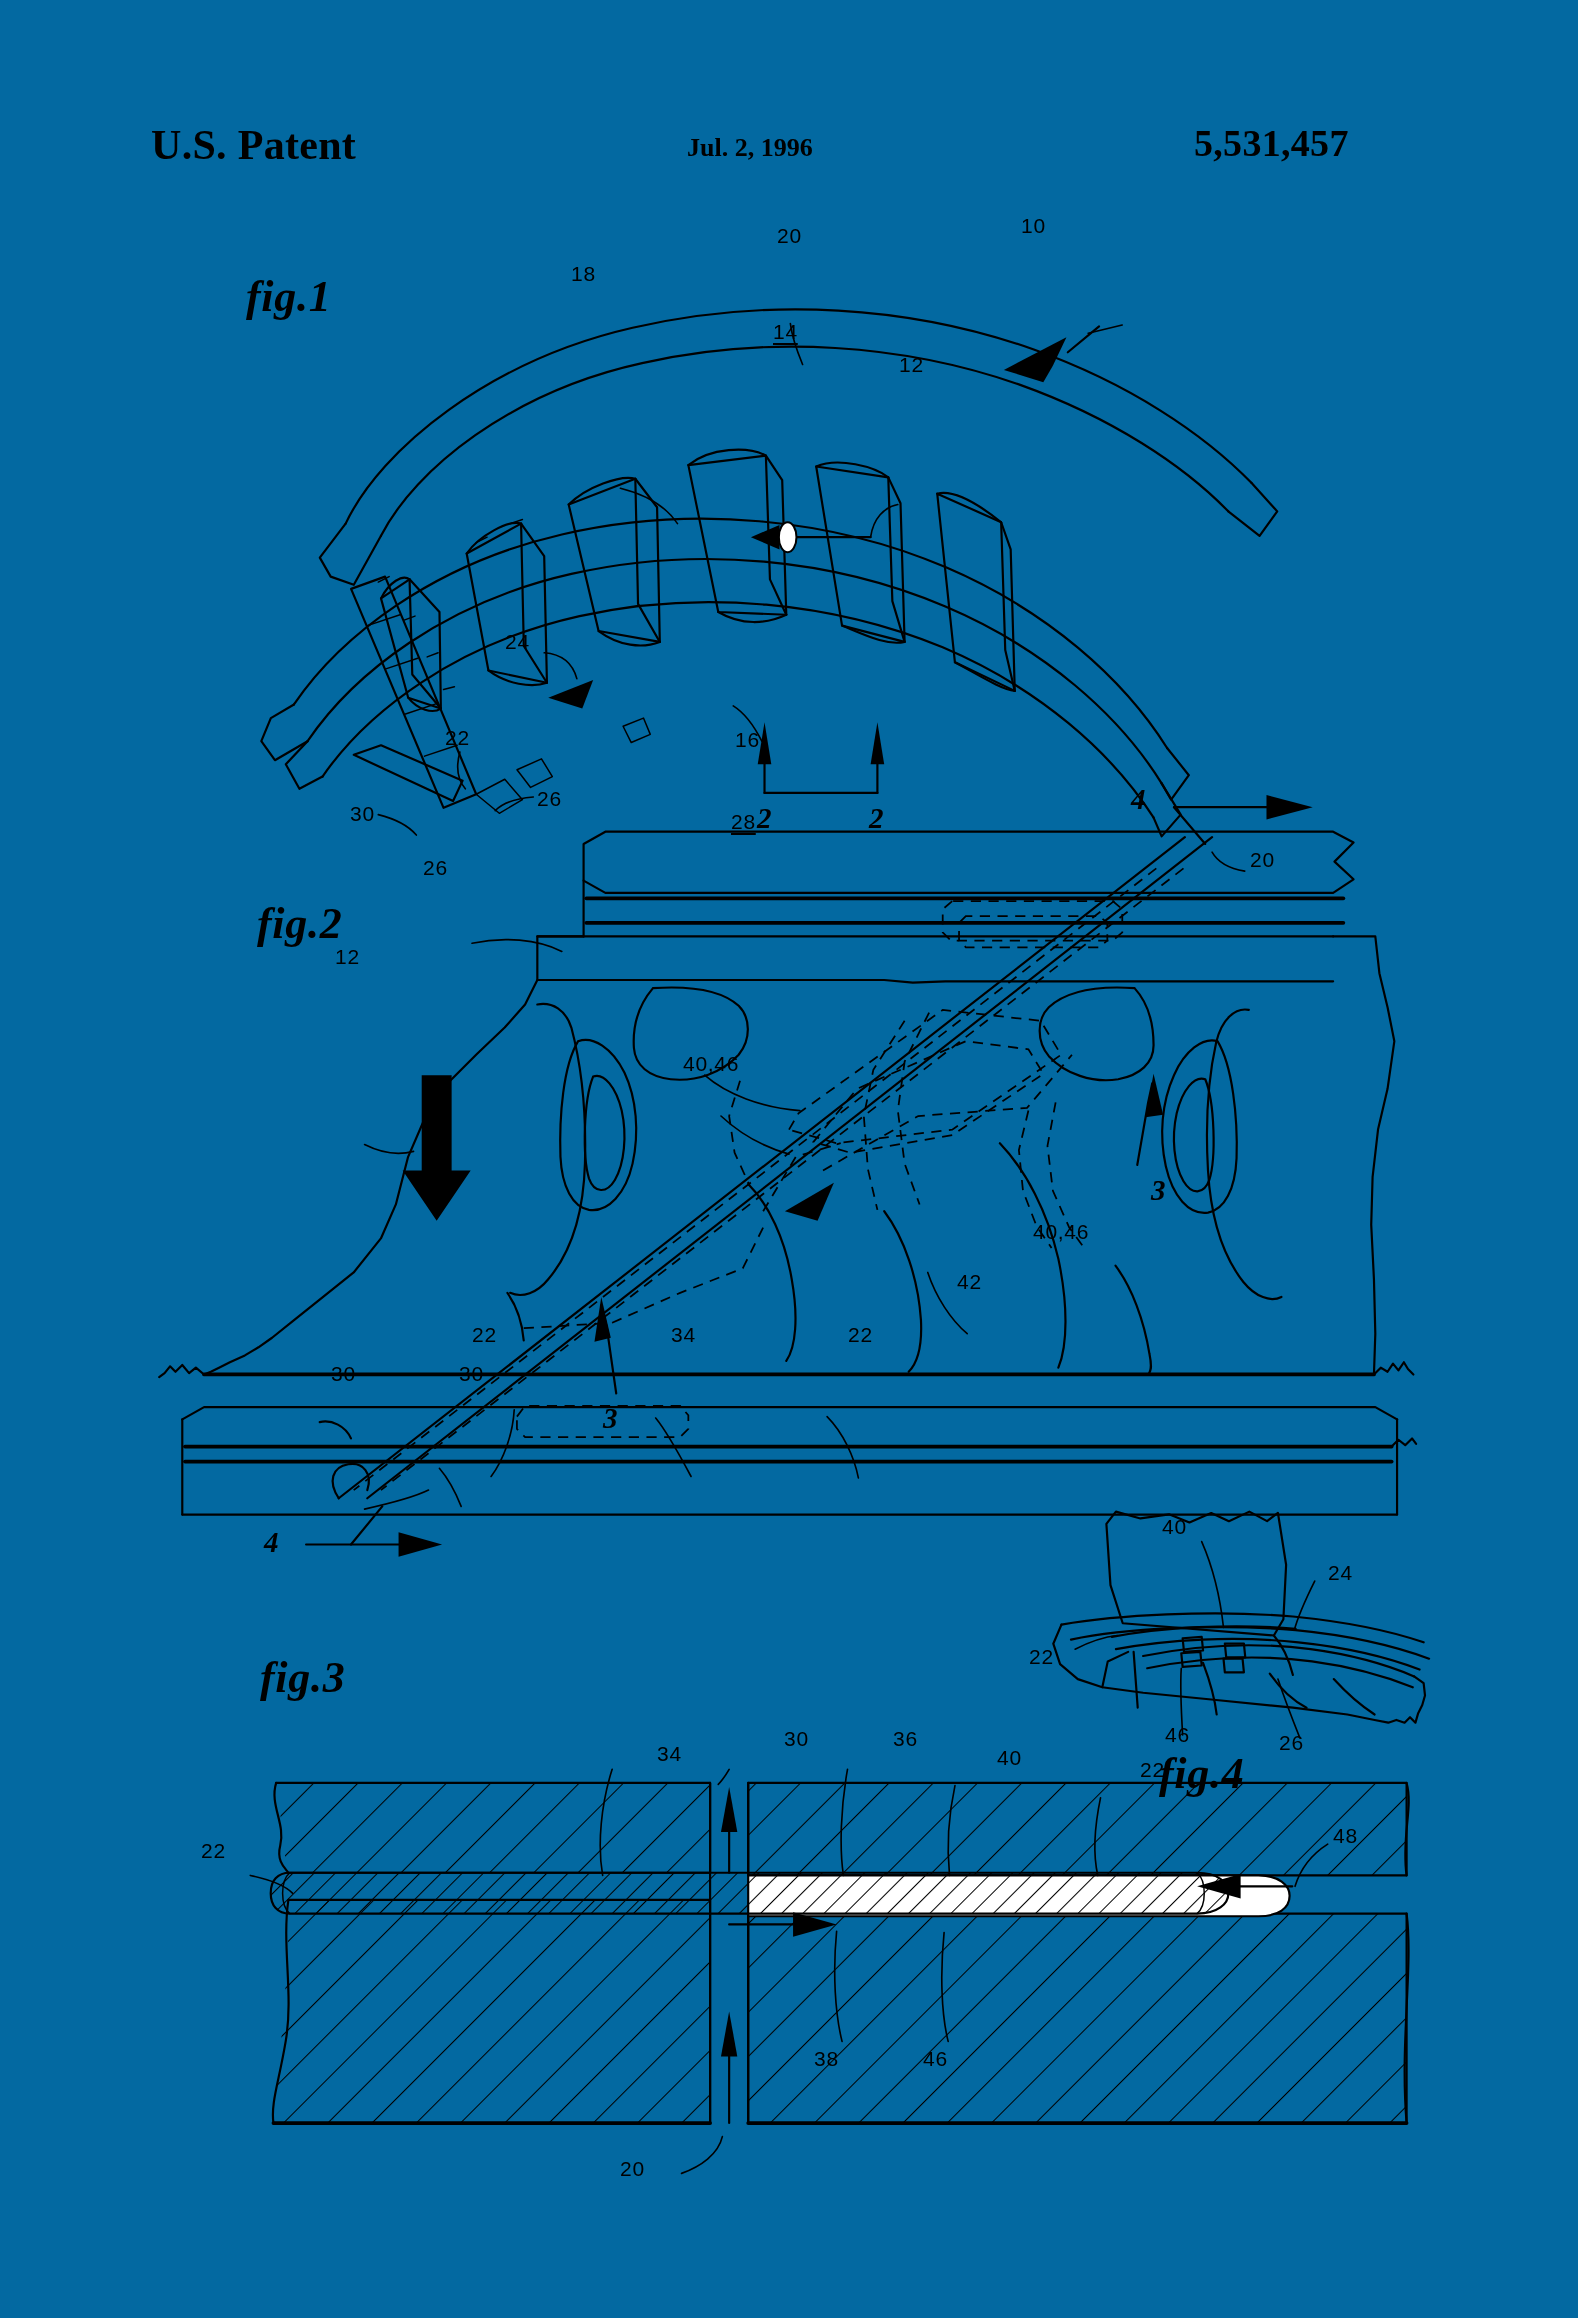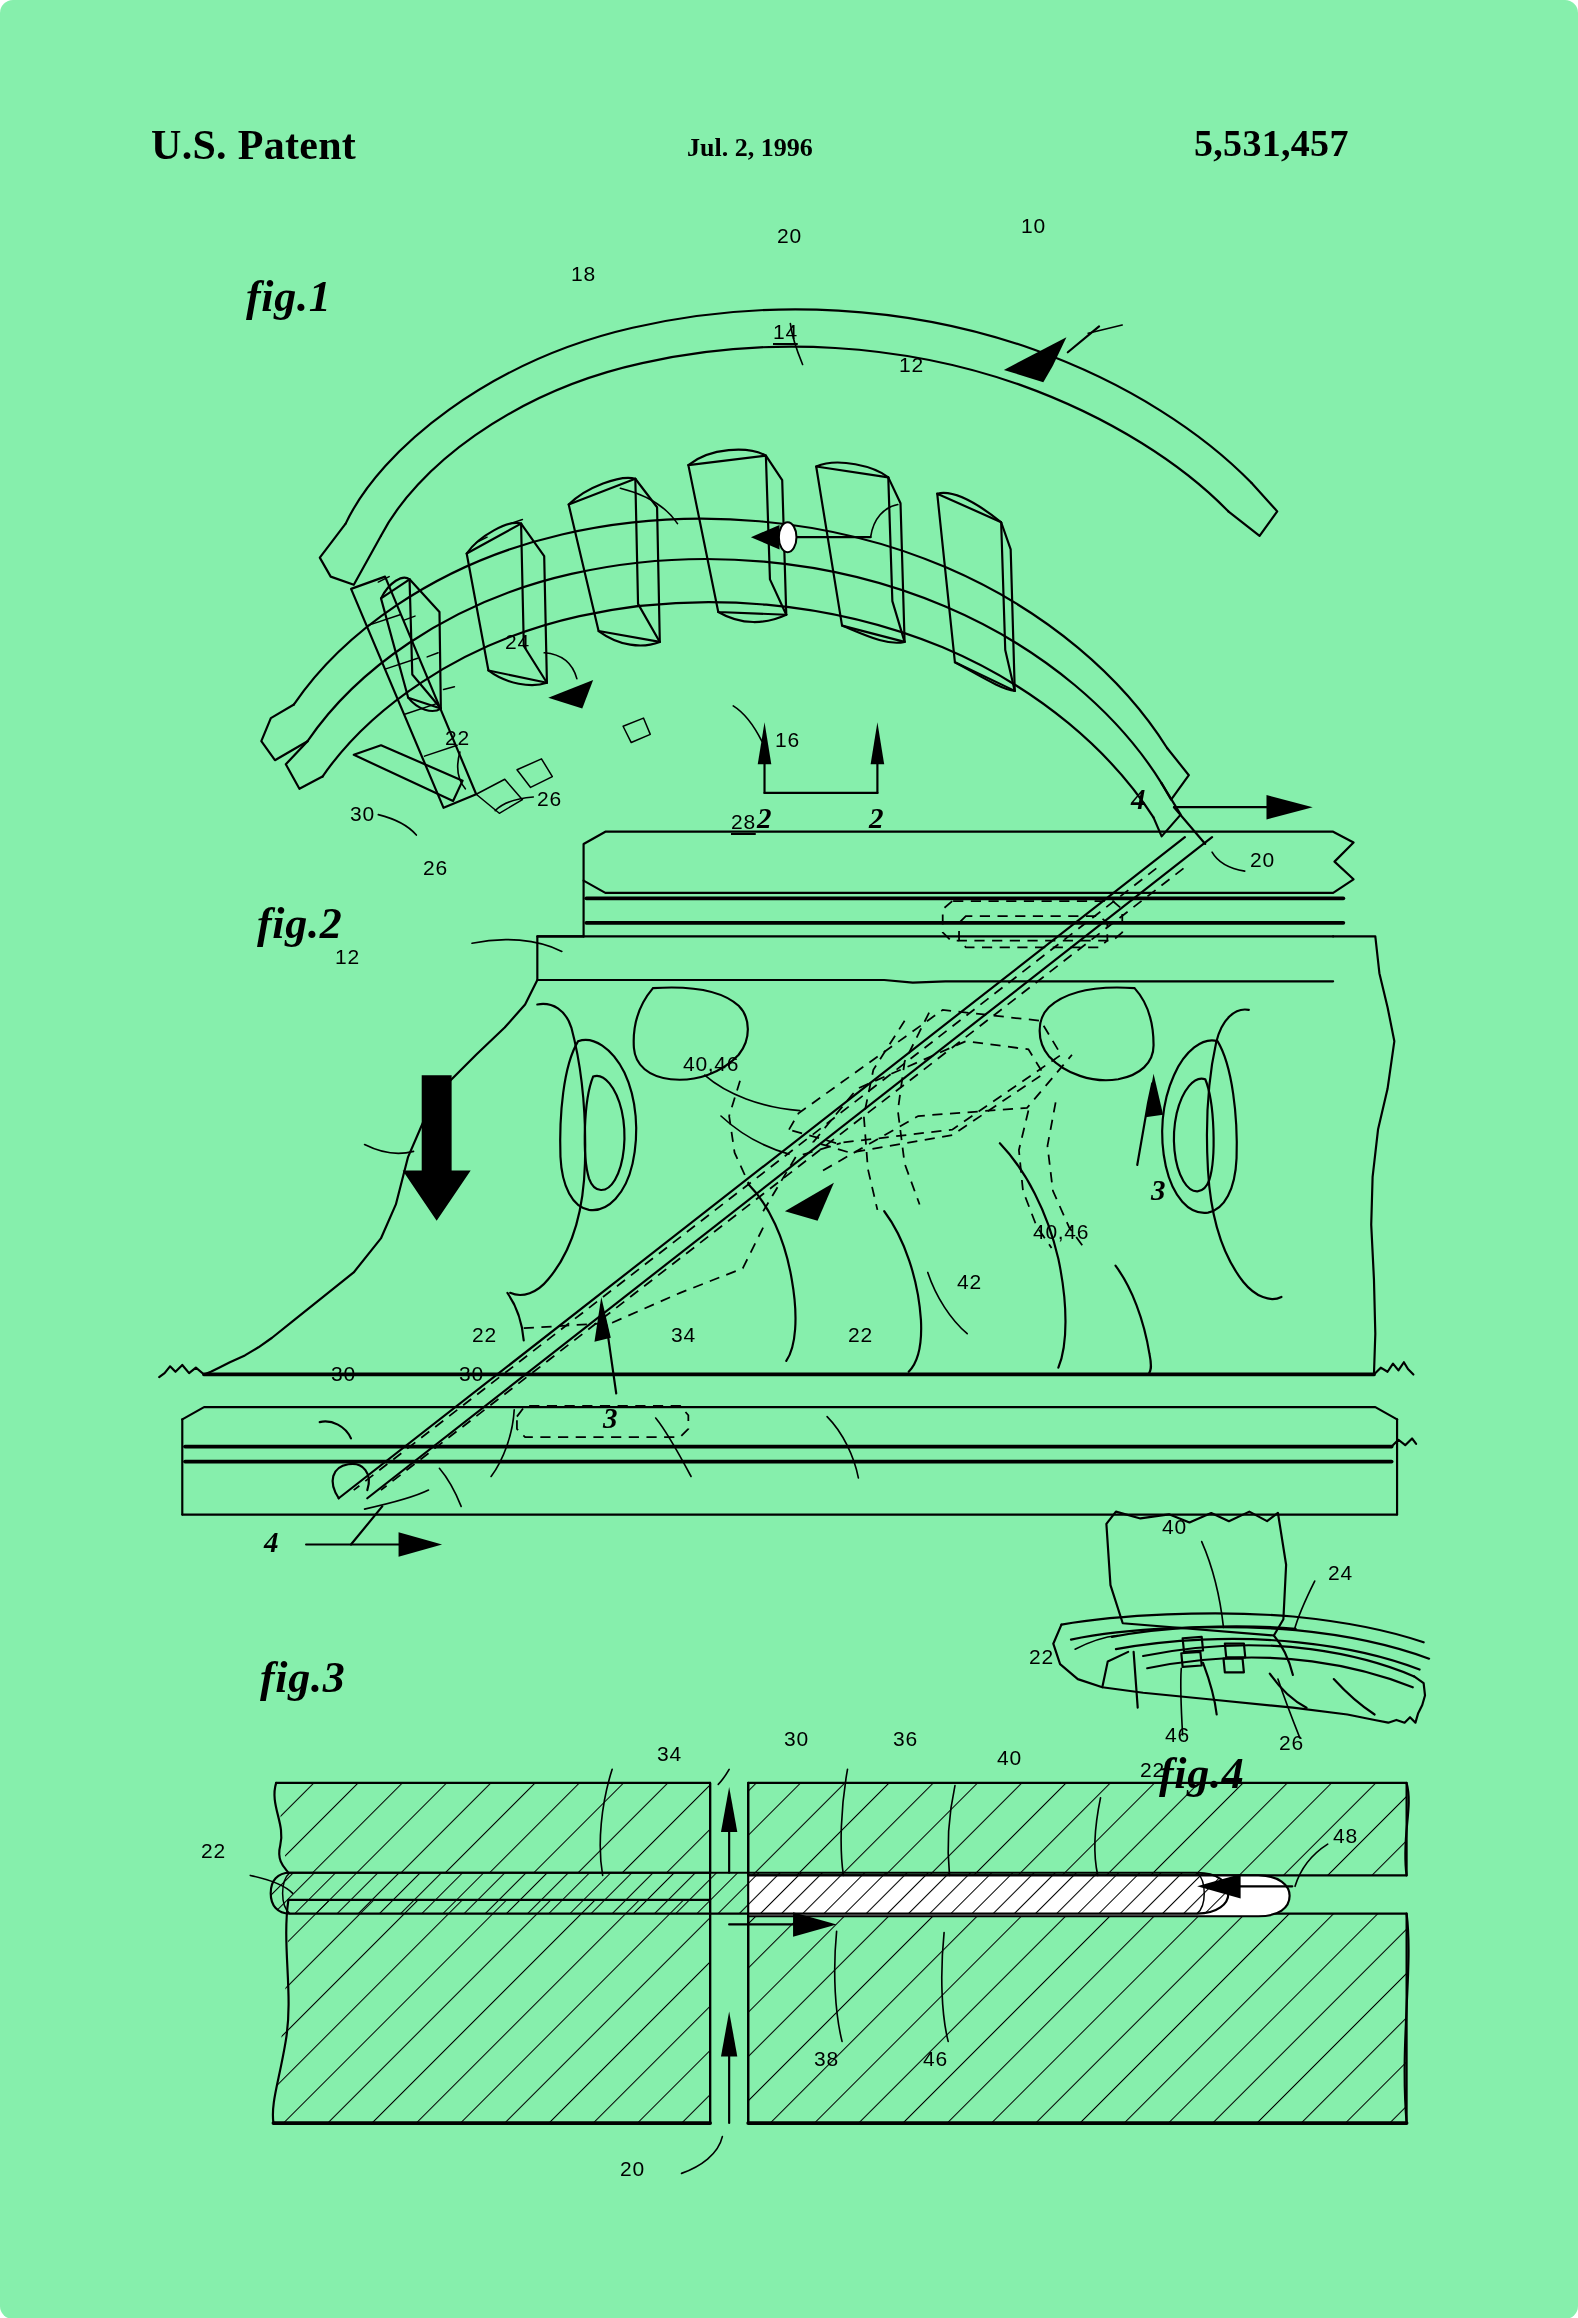--- a/index.html
+++ b/index.html
@@ -12,22 +12,21 @@
     width: 1578px;
     height: 2319px;
     position: relative;
     font-family: "Liberation Serif", serif;
     color: #000000;
     overflow: hidden;
   }
   .page {
     position: absolute;
     inset: 0;
-    background: #86efac;
-    border-radius: 13px;
+    background: #0369a1;
   }
 
   
   .patent-header {
     position: absolute;
     top: 121px;
     left: 0;
     width: 1578px;
     height: 75px;
   }
@@ -224,21 +223,21 @@
       <path class="ln" d="M1124 866 L 1290 866"></path>
       <path class="ln" d="M1124 866 L 1124 786"></path>
       <path class="ln" d="M1290 866 L 1290 786"></path>
       <path class="fillblk" d="M1124 762 L 1134 824 L 1114 824 Z"></path>
       <path class="fillblk" d="M1290 762 L 1300 824 L 1280 824 Z"></path>
     </svg>
 
     <div class="ref" style="left:1021px; top:204px;margin-top:11px;">10</div>
     <div class="ref" style="left:899px; top:354px;">12</div>
     <div class="ref under" style="left:773px; top:321px;">14</div>
-    <div class="ref" style="left:735px; top:729px;margin-left:40px;">16</div>
+    <div class="ref" style="left:735px; top:729px;">16</div>
     <div class="ref" style="left:571px;  top:263px;">18</div>
     <div class="ref" style="left:777px; top:225px;">20</div>
     <div class="ref" style="left:445px;  top:727px;">22</div>
     <div class="ref" style="left:505px;  top:631px;">24</div>
     <div class="ref" style="left:537px;  top:788px;">26</div>
     <div class="ref under" style="left:731px; top:811px;">28</div>
     <div class="ref" style="left:350px;  top:803px;">30</div>
     <div class="ref sect" style="left:757px; top:804px;">2</div>
     <div class="ref sect" style="left:869px; top:804px;">2</div>
   </div>

